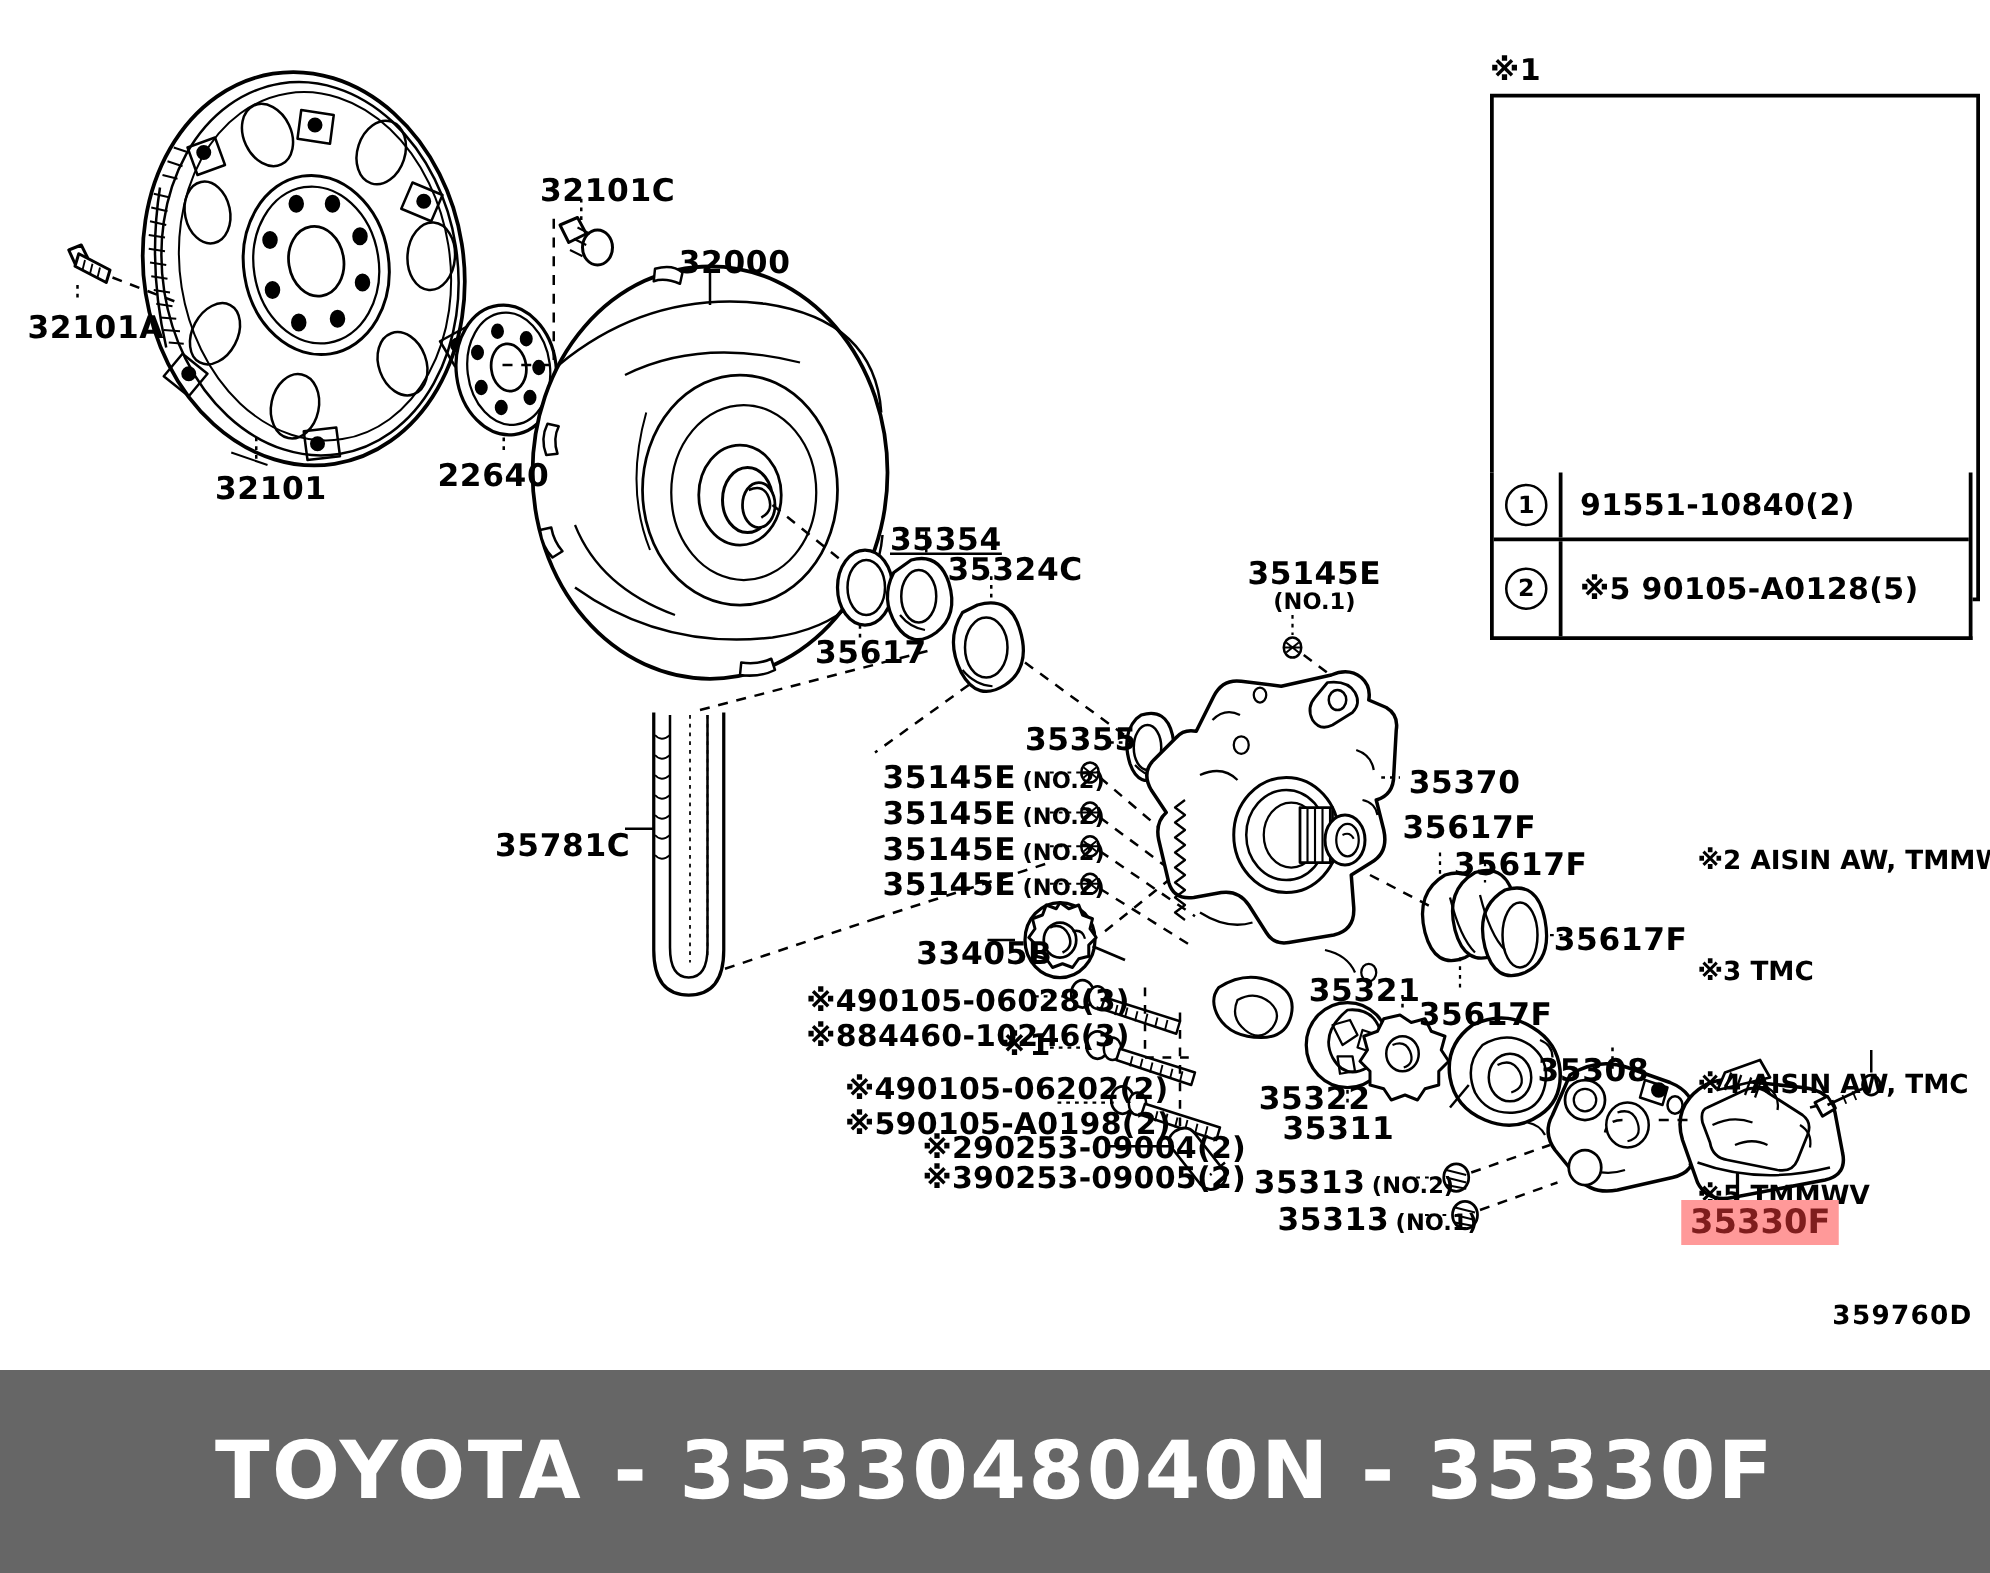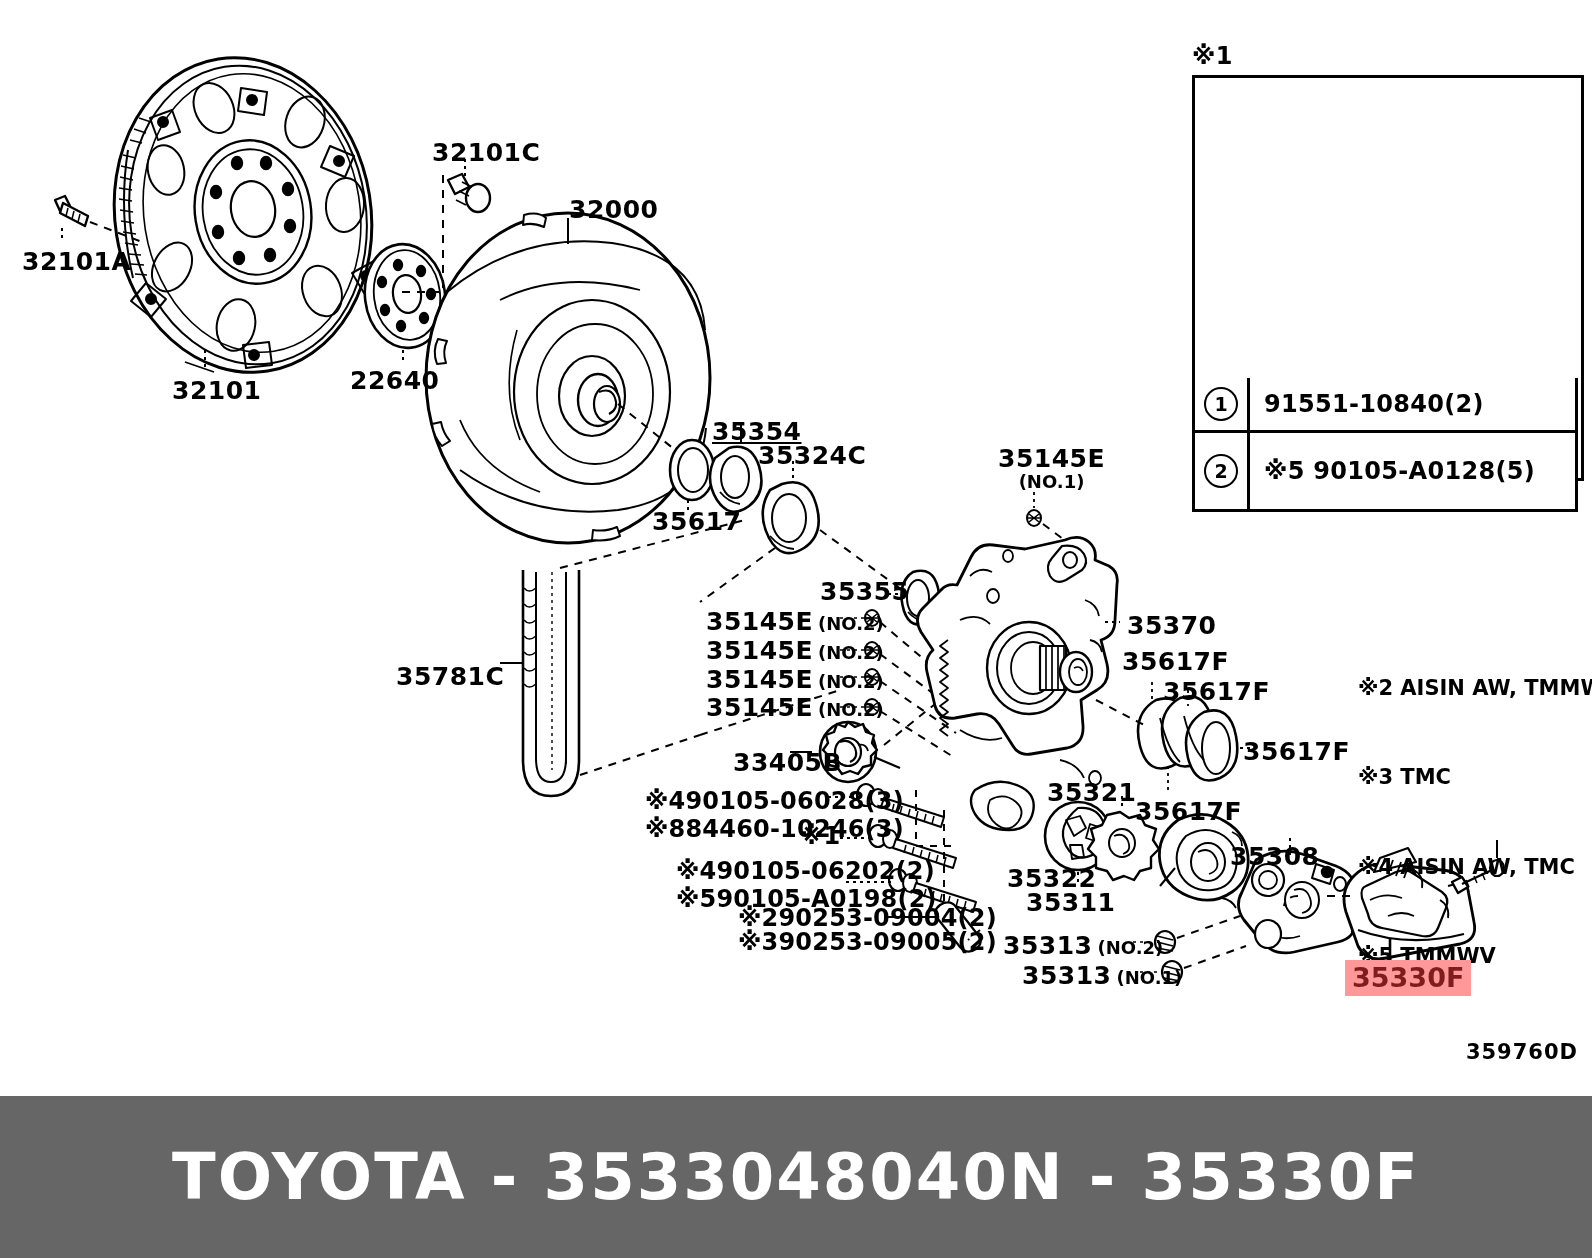--- a/index.html
+++ b/index.html
@@ -542,21 +542,21 @@
     <div>※2 AISIN AW, TMMWV</div>
     <div>※3 TMC</div>
     <div>※4 AISIN AW, TMC</div>
     <div>※5 TMMWV</div>
   </div>
 
   <div class="lbl n" style="left:22px;top:248px;">32101A</div>
   <div class="lbl n" style="left:172px;top:377px;">32101</div>
   <div class="lbl n" style="left:432px;top:139px;">32101C</div>
   <div class="lbl n" style="left:350px;top:367px;">22640</div>
-  <div class="lbl n" style="left:569px;top:196px;">32000</div>
+  <div class="lbl n" style="left:543px;top:196px;">32000</div>
   <div class="lbl n" style="left:712px;top:418px;text-decoration:underline;">35354</div>
   <div class="lbl n" style="left:758px;top:442px;">35324C</div>
   <div class="lbl n" style="left:652px;top:508px;">35617</div>
   <div class="lbl n" style="left:820px;top:578px;">35355</div>
   <div class="lbl n" style="left:382px;top:663px;margin-left:14px;">35781C</div>
   <div class="lbl n" style="left:733px;top:749px;">33405B</div>
   <div class="lbl n" style="left:1127px;top:612px;">35370</div>
   <div class="lbl n" style="left:1047px;top:779px;">35321</div>
   <div class="lbl n" style="left:1007px;top:865px;">35322</div>
   <div class="lbl n" style="left:1026px;top:889px;">35311</div>

